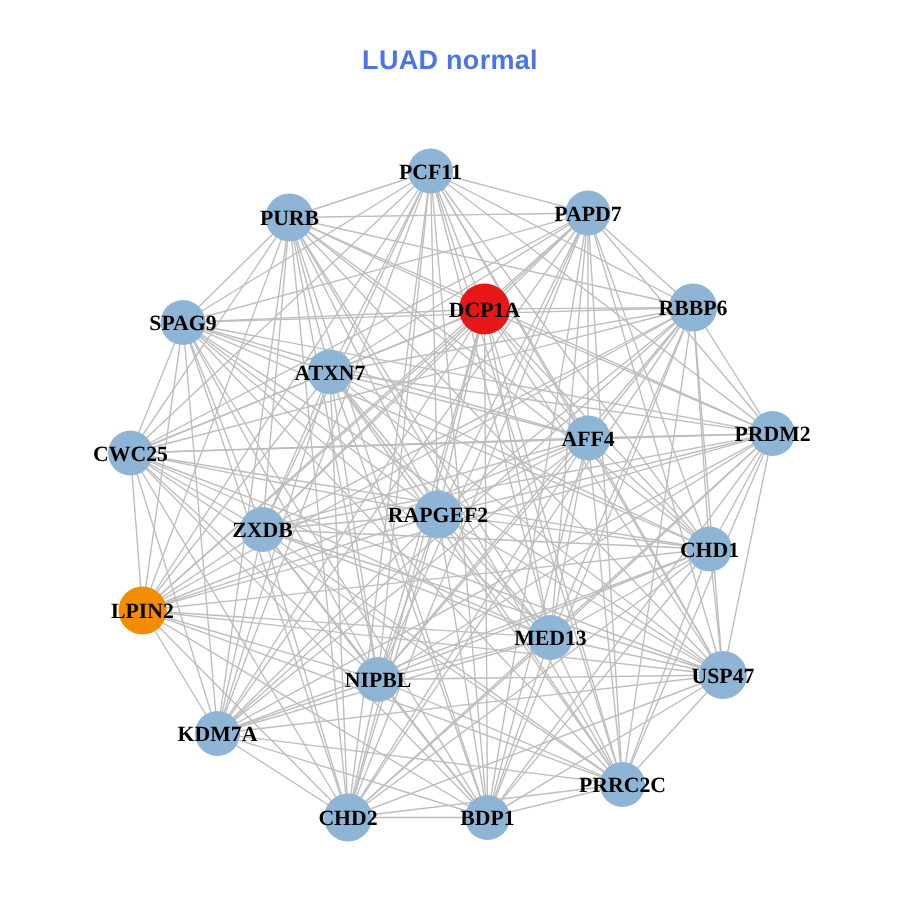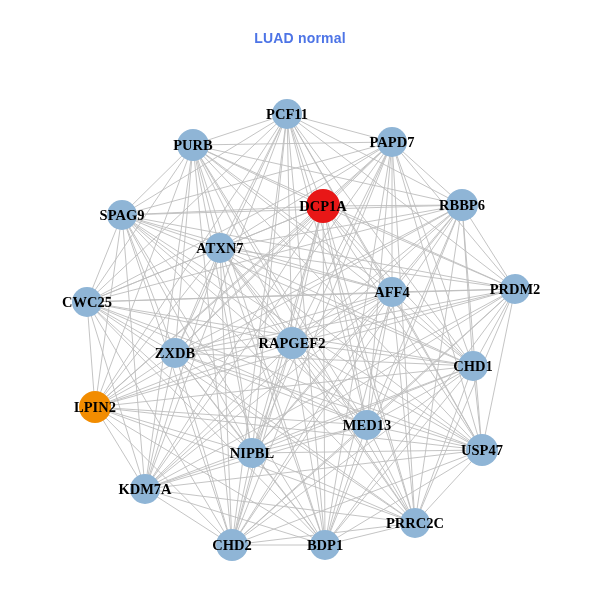--- a/index.html
+++ b/index.html
@@ -9,21 +9,21 @@
     font-family: "Liberation Sans", sans-serif;
     position: relative;
     overflow: hidden;
   }
   .figure { position: absolute; top: 0; left: 0; width: 600px; height: 600px; }
   .chart-title {
     position: absolute;
     top: 30px; left: 0; width: 600px;
     text-align: center;
     font-weight: bold;
-    font-size: 14px;
+    font-size: 18px;
     letter-spacing: 0.2px;
     color: #4D74E6;
   }
   svg#net { position: absolute; top: 0; left: 0; }
   .edge { stroke: #bdbdbd; stroke-width: 0.9; fill: none; }
   .node { stroke: none; }
   .node-label {
     font-family: "Liberation Serif", serif;
     font-weight: bold;
     font-size: 14.5px;

